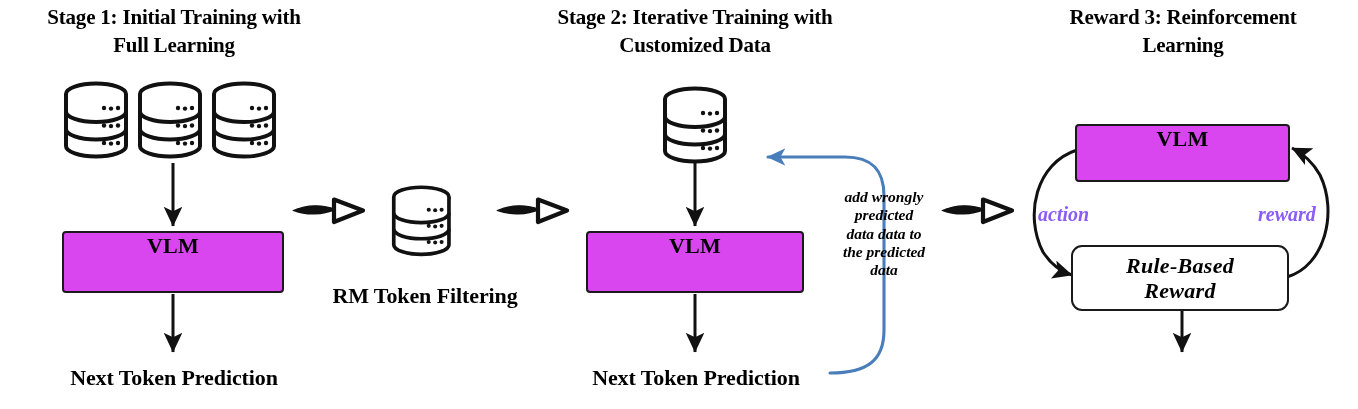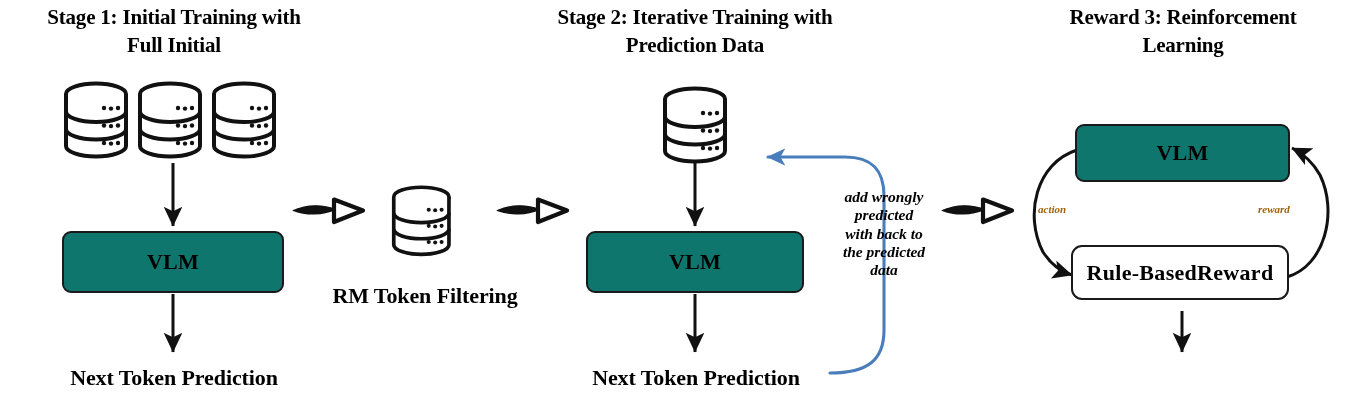--- a/index.html
+++ b/index.html
@@ -27,25 +27,24 @@
     position: absolute;
     text-align: center;
     font-weight: bold;
     font-size: 21px;
     line-height: 1.33;
     color: #000000;
     letter-spacing: -0.2px;
   }
   .vlm-box {
     position: absolute;
-    background: #0f766e;
+    background: #d946ef;
     border: 2.5px solid #1a1a1a;
-    border-radius: 9px;
+    border-radius: 4px;
     display: flex;
-    align-items: center;
     justify-content: center;
     box-sizing: border-box;
   }
   .plain-box {
     position: absolute;
     background: #ffffff;
     border: 2.5px solid #1a1a1a;
     border-radius: 11px;
     display: flex;
     align-items: center;
@@ -76,22 +75,22 @@
     font-size: 15.5px;
     line-height: 1.18;
     color: #000000;
     text-align: center;
     width: 118px;
   }
   .edge-label {
     position: absolute;
     font-style: italic;
     font-weight: bold;
-    font-size: 11px;
-    color: #a16207;
+    font-size: 20px;
+    color: #8b5cf6;
     white-space: nowrap;
   }
 </style>
 </head>
 <body>
 
 <div id="canvas">
 
   <svg class="svg-layer" viewBox="0 0 1358 409">
     <defs>
@@ -162,60 +161,60 @@
 
     <path d="M1077,150 C1036,163 1024,215 1043,252 C1052,266 1062,272 1072,275" fill="none" stroke="#111111" stroke-width="3" marker-end="url(#blkArrow)"></path>
 
     <path d="M1287,277 C1325,266 1338,212 1320,175 C1311,159 1300,152 1292,148" fill="none" stroke="#111111" stroke-width="3" marker-end="url(#blkArrow)"></path>
 
     <line x1="1182" y1="311" x2="1182" y2="352" stroke="#111111" stroke-width="3" marker-end="url(#blkArrow)"></line>
   </svg>
 
   <div class="stage-title" style="left:0px; top:4px; width:348px;">
     <div>Stage 1: Initial Training with</div>
-    <div>Full Initial</div>
+    <div>Full Learning</div>
   </div>
 
   <div class="vlm-box" style="left:62px; top:231px; width:222px; height:62px;">
     <span class="box-text">VLM</span>
   </div>
 
   <div class="caption" style="left:0px; top:365px; width:348px;">Next Token Prediction</div>
 
   <div class="caption" style="left:320px; top:283px; width:210px;">RM Token Filtering</div>
 
   <div class="stage-title" style="left:520px; top:4px; width:350px;">
     <div>Stage 2: Iterative Training with</div>
-    <div>Prediction Data</div>
+    <div>Customized Data</div>
   </div>
 
   <div class="vlm-box" style="left:586px; top:231px; width:218px; height:62px;">
     <span class="box-text">VLM</span>
   </div>
 
   <div class="caption" style="left:521px; top:365px; width:350px;">Next Token Prediction</div>
 
   <div class="note-italic" style="left:825px; top:188px;">
     <div>add wrongly</div>
     <div>predicted</div>
-    <div>with back to</div>
+    <div>data data to</div>
     <div>the predicted</div>
     <div>data</div>
   </div>
 
   <div class="stage-title" style="left:1008px; top:4px; width:350px;">
     <div>Reward 3: Reinforcement</div>
     <div>Learning</div>
   </div>
 
   <div class="vlm-box" style="left:1075px; top:124px; width:215px; height:58px;">
     <span class="box-text">VLM</span>
   </div>
 
-  <div class="plain-box" style="left:1071px; top:245px; width:218px; height:55px; ">
+  <div class="plain-box" style="left:1071px; top:245px; width:218px; height:66px; flex-direction:column;font-style:italic;">
     <span class="box-text">Rule-Based</span>
     <span class="box-text">Reward</span>
   </div>
 
   <div class="edge-label" style="left:1038px; top:203px;">action</div>
 
   <div class="edge-label" style="left:1258px; top:203px;">reward</div>
 
 
 </div>

